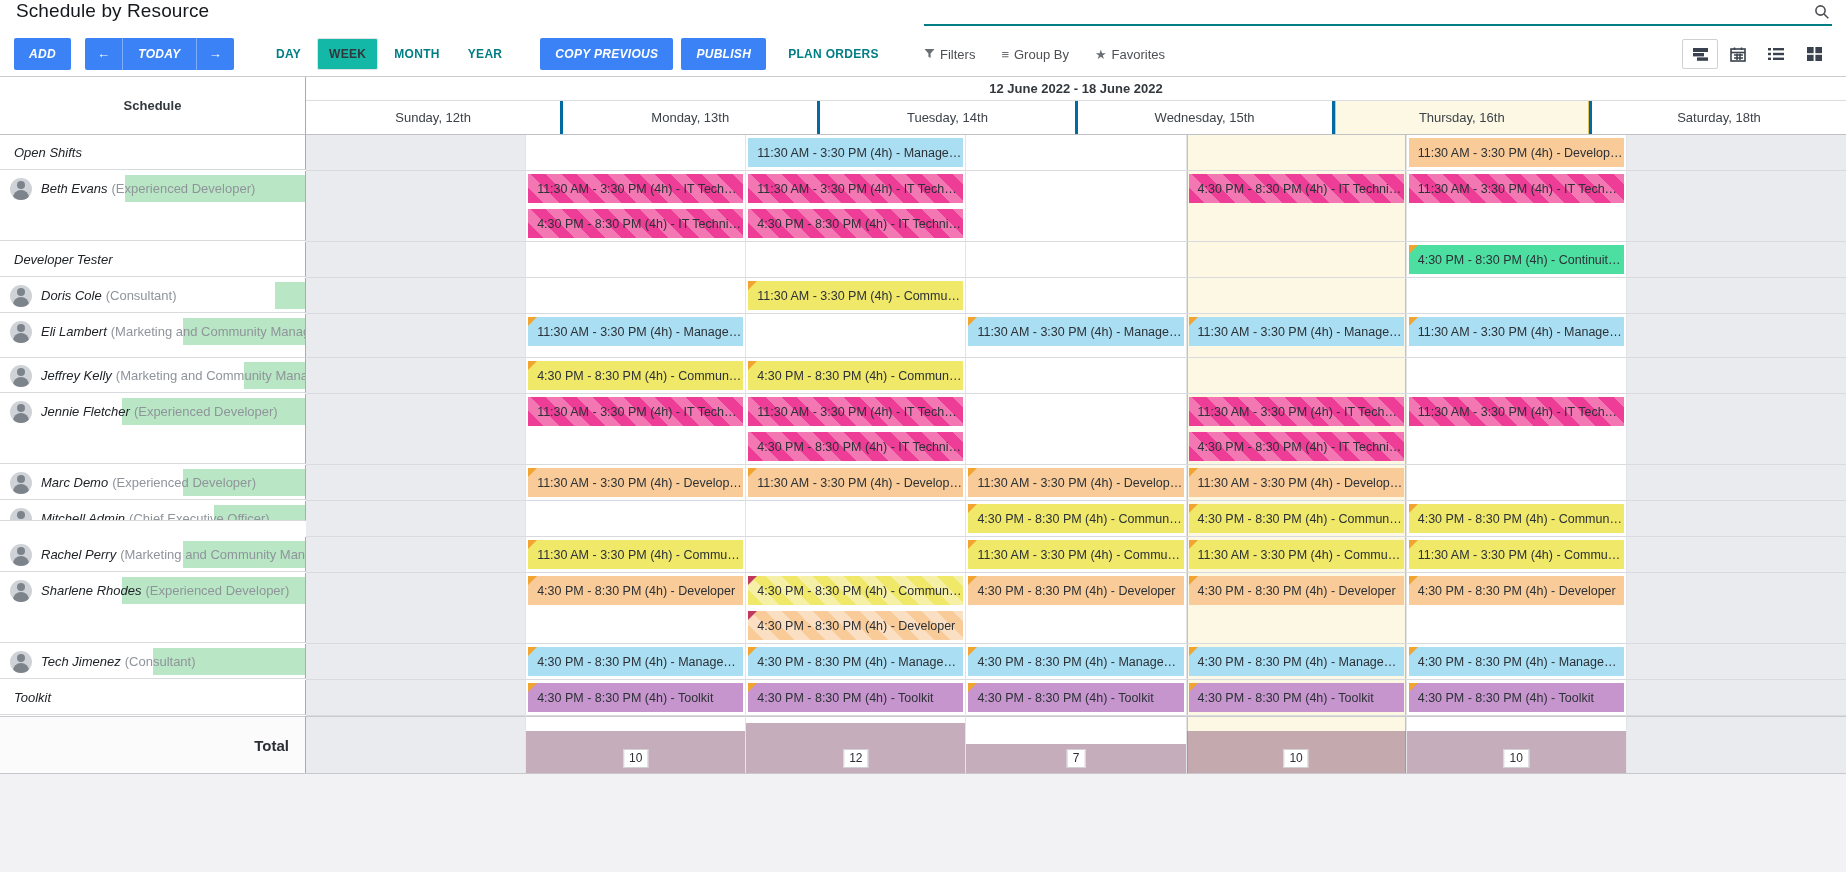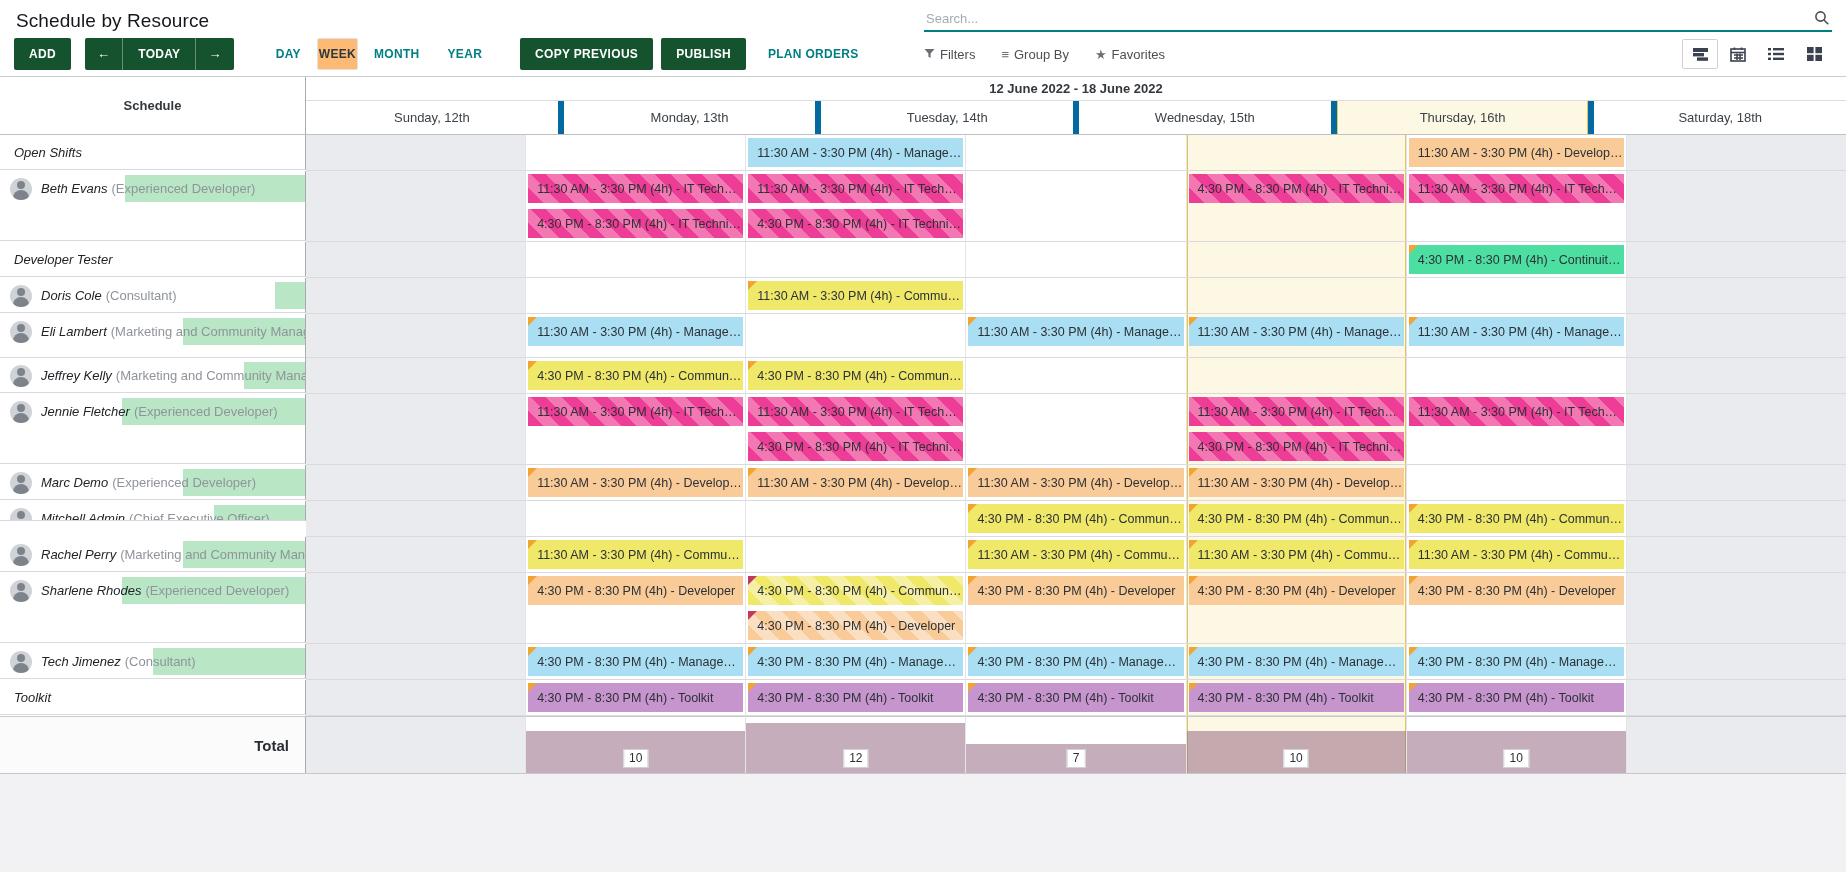--- a/index.html
+++ b/index.html
@@ -1,38 +1,38 @@
 <!DOCTYPE html>
 <html><head>
 <meta charset="utf-8">
 <style>
   * { box-sizing: border-box; margin: 0; padding: 0; }
   html,body { width:1846px; height:872px; font-family:"Liberation Sans", sans-serif; background:#f2f2f5; }
   .app { display:flex; flex-direction:column; height:100%; }
 
   
-  .topbar { background:#fff; height:32px; display:flex; align-items:flex-end; padding:0 14px 0 16px; }
+  .topbar { background:#fff; height:32px; display:flex; align-items:flex-start; padding:0 14px 0 16px; }
   .page-title { font-size:19px; color:#14181c; font-weight:500; letter-spacing:.1px; flex:0 0 auto; }
   .search-wrap { margin-left:auto; width:908px; position:relative; border-bottom:2px solid #017e84; height:26px; display:flex; align-items:center; }
   .search-wrap input { border:0; outline:0; width:100%; font-size:13px; color:#333; padding:2px 26px 2px 2px; font-family:"Liberation Sans",sans-serif; background:transparent; }
   .search-wrap input::placeholder { color:#a5abb3; }
   .search-icon-box { position:absolute; right:2px; top:4px; }
 
   
   .toolbar { background:#fff; height:44px; display:flex; align-items:center; padding:0 14px; }
   .btn { font-family:"Liberation Sans",sans-serif; font-size:12px; font-weight:bold; letter-spacing:.3px; border:0; cursor:pointer; border-radius:2px; }
-  .btn-primary { background:#14532d; color:#fff; padding:9px 15px; }
+  .btn-primary { background:#3b82f6; color:#fff; padding:9px 15px;font-style:italic; }
   .btn-group { display:flex; margin-left:14px; }
   .btn-group .btn-primary { border-radius:0; border-left:1px solid rgba(255,255,255,.35); }
   .btn-group .btn-primary:first-child { border-left:0; border-radius:2px 0 0 2px; }
   .btn-group .btn-primary:last-child { border-radius:0 2px 2px 0; }
   .btn-arrow { padding:9px 12px; font-size:13px; line-height:12px; }
   .scales { display:flex; margin-left:30px; gap:4px; }
   .btn-scale { background:transparent; color:#017e84; padding:9px 12px; }
-  .btn-scale.active { background:#fdba74; color:#31373d; border:1px solid #e2e2e5; padding:8px 1px; }
+  .btn-scale.active { background:#14b8a6; color:#31373d; border:1px solid #e2e2e5; padding:8px 11px; }
   .btn-copy { margin-left:26px; }
   .btn-publish { margin-left:8px; }
   .btn-link { background:transparent; color:#017e84; padding:9px 12px; margin-left:10px; }
   .tb-right { margin-left:auto; width:908px; display:flex; align-items:center; }
   .facet { display:flex; align-items:center; gap:5px; background:transparent; border:0; cursor:pointer;
            font-family:"Liberation Sans",sans-serif; font-size:13px; color:#4c4f53; margin-right:26px; }
   .facet .fi { color:#6a6f75; font-size:13px; line-height:1; }
   .spacer { flex:1; }
   .switcher { display:flex; align-items:center; gap:2px; }
   .sw-btn { width:36px; height:30px; display:flex; align-items:center; justify-content:center; background:transparent; border:1px solid transparent; cursor:pointer; border-radius:2px; }
@@ -42,21 +42,21 @@
   .content { flex:1; background:#f2f2f5; }
   .gantt { background:#fff; border-top:1px solid #cbccce; border-bottom:1px solid #c6c8cb; }
   .g-header { display:flex; }
   .g-side-h { width:306px; display:flex; align-items:center; justify-content:center;
               font-size:13px; font-weight:bold; color:#33383d;
               border-right:1px solid #a9abae; border-bottom:1px solid #bfc1c4; }
   .g-hright { flex:1; display:flex; flex-direction:column; }
   .g-range { height:24px; display:flex; align-items:center; justify-content:center;
              font-size:13px; font-weight:bold; color:#33383d; border-bottom:1px solid #dcdde0; }
   .g-days { display:flex; height:34px; border-bottom:1px solid #bfc1c4; }
-  .g-day { flex:1; display:flex; align-items:center; justify-content:center; font-size:13px; color:#3c4248; border-right:6px solid #0369a1; }
+  .g-day { flex:1; display:flex; align-items:center; justify-content:center; font-size:13px; color:#3c4248; border-right:3px solid #0369a1; }
   .g-day:last-child { border-right:0; }
   .g-day.today { background:#fcf8e3; box-shadow: inset 1px 0 0 #e3c55f, inset -1px 0 0 #e3c55f; }
 
   .g-row { display:flex; }
   .g-side { width:306px; position:relative; border-right:1px solid #a9abae; border-bottom:1px solid #d9dade; overflow:hidden; background:#fff; }
   .alloc { position:absolute; top:4px; height:27px; right:0; background:#b9e7c6; }
   .res-line { position:relative; display:flex; align-items:center; height:35px; padding-left:10px; white-space:nowrap; font-size:13px; color:#202428; }
   .res-line.section { padding-left:14px; }
   .avatar { width:22px; height:22px; border-radius:50%; margin-right:9px; flex:0 0 auto; background:#cfd2d6; position:relative; overflow:hidden; }
   .avatar::before { content:""; position:absolute; top:3px; left:7px; width:8px; height:8px; border-radius:50%; background:#7d838a; }
@@ -98,21 +98,20 @@
             border:1px solid #cfd1d4; padding:0 5px; height:19px; line-height:17px; font-size:12px; color:#2b2f33; }
 </style>
 </head>
 <body>
 
 <div class="app">
 
   <div class="topbar">
     <div class="page-title">Schedule by Resource</div>
     <div class="search-wrap">
-      <input type="text" value="" placeholder="Search..." style="">
       <span class="search-icon-box">
         <svg width="16" height="16" viewBox="0 0 16 16">
             <circle cx="6.5" cy="6.5" r="4.6" fill="none" stroke="#4c4f53" stroke-width="1.6"></circle>
             <line x1="10" y1="10" x2="14.3" y2="14.3" stroke="#4c4f53" stroke-width="1.6"></line>
           </svg>
       </span>
     </div>
   </div>
 
   <div class="toolbar">

